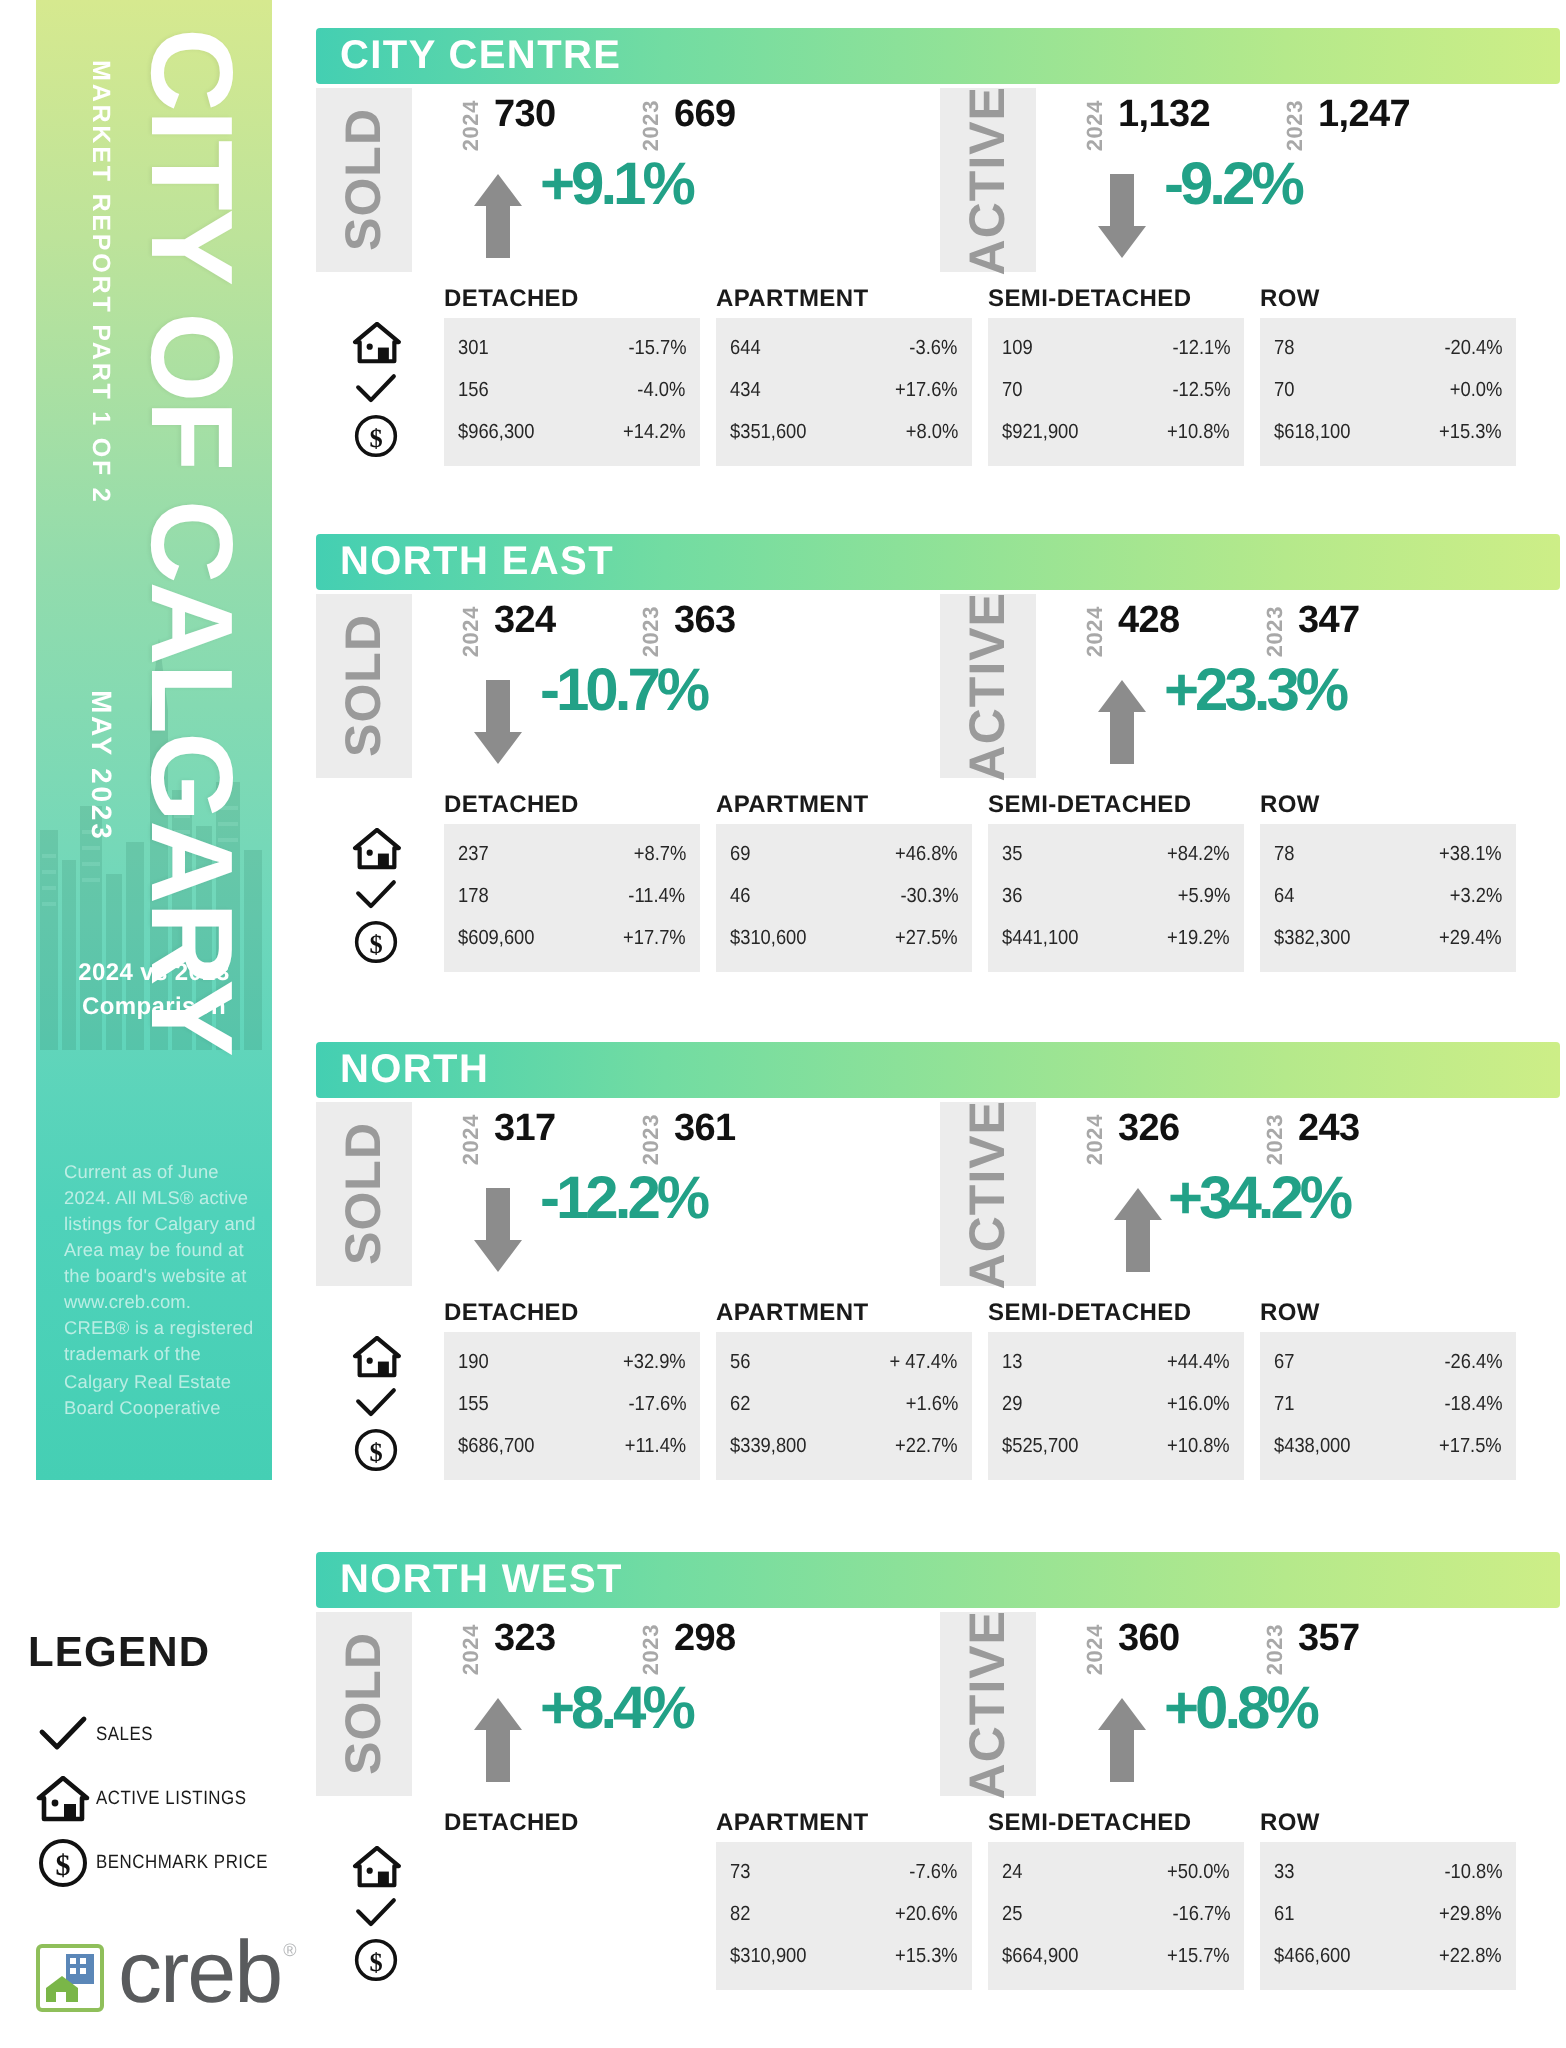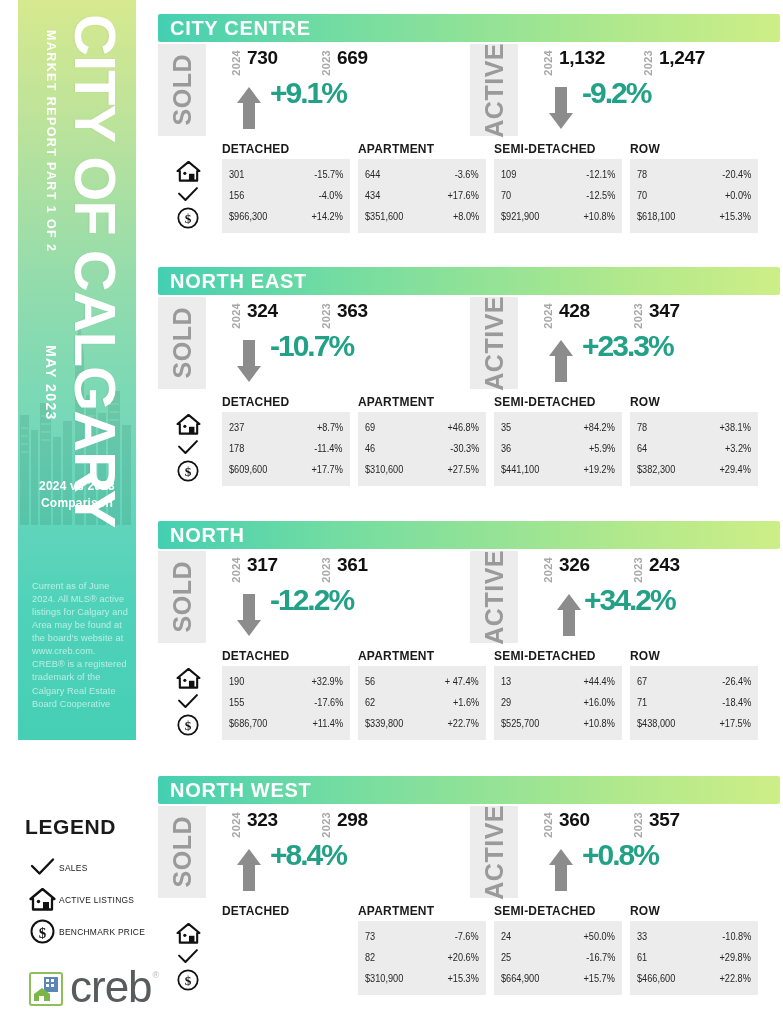--- a/index.html
+++ b/index.html
@@ -52,21 +52,21 @@
     text-align:center; color:#fff; font-size:12px; font-weight:700;
     line-height:1.45; letter-spacing:.2px;
   }
   #footnote {
     position:absolute; left:14px; top:580px; width:96px;
     color:#ffffff; opacity:.62; font-size:9.2px; line-height:1.42;
     letter-spacing:.1px; font-weight:400;
   }
 
   
-  #legend { position:absolute; left:25px; top:815px; width:150px; }
+  #legend { position:absolute; left:14px; top:815px; width:150px; }
   #legend h2 {
     font-size:21px; font-weight:700; letter-spacing:.6px; color:#1a1a1a;
     margin-bottom:14px;
   }
   .legend-row { display:flex; align-items:center; height:28px; margin-bottom:4px; }
   .legend-ic { width:34px; display:flex; align-items:center; justify-content:center; }
   .legend-tx { font-size:9.6px; letter-spacing:.3px; color:#1a1a1a; font-weight:400;
                font-family:"Liberation Sans Narrow","Liberation Sans",sans-serif;
                transform:scaleX(.88); transform-origin:left center; white-space:nowrap; }
   #creb-logo { display:flex; align-items:center; margin-top:22px; margin-left:4px; }

